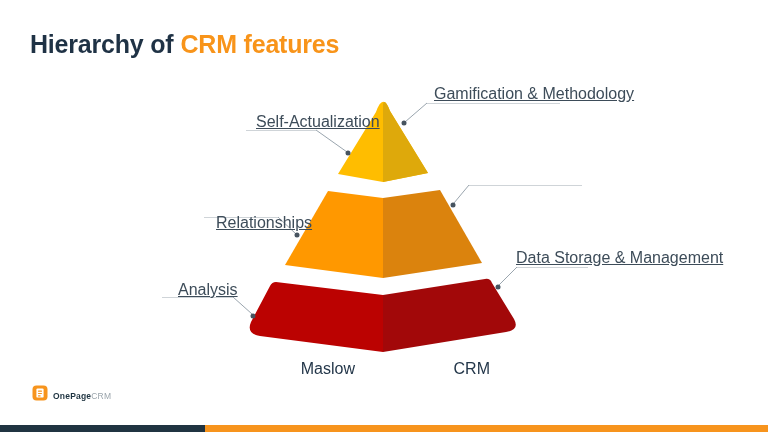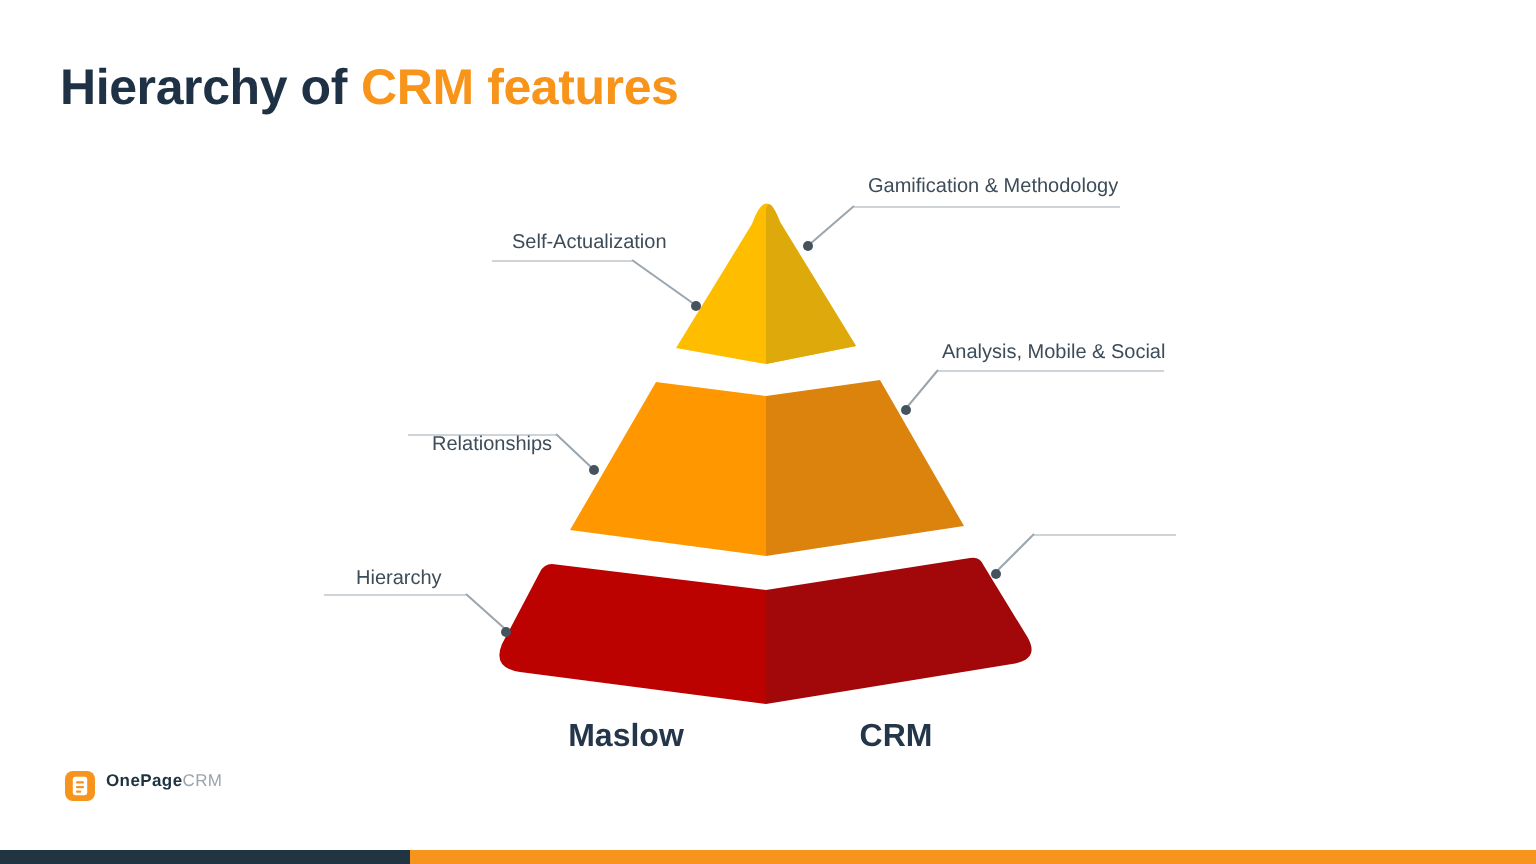--- a/index.html
+++ b/index.html
@@ -7,34 +7,34 @@
        font-family:"Liberation Sans",sans-serif;}
   .slide{position:relative;width:768px;height:432px;background:#ffffff;}
 
   .scene-svg{position:absolute;left:0;top:0;}
 
   .slide-title{position:absolute;left:30px;top:30px;font-size:25px;font-weight:700;
                letter-spacing:-0.2px;white-space:nowrap;}
   .slide-title .prefix{color:#1f3245;margin-right:7px;}
   .slide-title .highlight{color:#f8941a;}
 
-  .pin-label{position:absolute;font-size:10px;color:#3d4c59;white-space:nowrap;line-height:13px;}
+  .pin-label{position:absolute;font-size:16px;color:#3d4c59;white-space:nowrap;line-height:13px;text-decoration:underline;}
   .lbl-self{left:256px;top:115px;}
   .lbl-gami{left:434px;top:87px;}
   .lbl-rela{left:216px;top:216px;}
   .lbl-anal{left:471px;top:170px;}
   .lbl-surv{left:178px;top:283px;}
   .lbl-data{left:516px;top:251px;}
 
-  .col-label{position:absolute;top:360px;width:84px;text-align:center;
-             font-size:16px;font-weight:700;color:#24374a;}
+  .col-label{position:absolute;top:360px;width:84px;text-align:right;
+             font-size:16px;font-weight:400;color:#24374a;}
   .col-maslow{left:271px;}
   .col-crm{left:406px;}
 
-  .logo{position:absolute;left:32px;top:385px;display:flex;align-items:flex-start;gap:5px;}
+  .logo{position:absolute;left:32px;top:385px;display:flex;align-items:flex-end;gap:5px;}
   .brand{font-size:8.5px;letter-spacing:0.2px;white-space:nowrap;}
   .brand .b{font-weight:700;color:#1e3340;}
   .brand .l{font-weight:400;color:#9aa4ab;}
 
   .bar{position:absolute;top:425px;height:7px;}
   .bar-navy{left:0;width:205px;background:#203441;}
   .bar-orange{left:205px;width:563px;background:#f7941d;}
 
   .underline{stroke:#cfd4d8;stroke-width:1;}
   .leader{stroke:#9aa5ae;stroke-width:1;}
@@ -78,22 +78,22 @@
     <circle class="dot" cx="498" cy="287" r="2.5"></circle>
   </svg>
 
   <div class="slide-title">
     <span class="prefix">Hierarchy of</span><span class="highlight">CRM features</span>
   </div>
 
   <div class="pin-label lbl-self">Self-Actualization</div>
   <div class="pin-label lbl-gami">Gamification &amp; Methodology</div>
   <div class="pin-label lbl-rela">Relationships</div>
-  <div class="pin-label lbl-anal">Analysis, Mobile &amp; Social</div>
-  <div class="pin-label lbl-surv">Hierarchy</div>
+  <div class="pin-label lbl-surv">Analysis</div>
+  <div class="pin-label lbl-data">Data Storage &amp; Management</div>
 
   <div class="col-label col-maslow">Maslow</div>
   <div class="col-label col-crm">CRM</div>
 
   <div class="logo">
     <svg width="16" height="16" viewBox="0 0 16 16">
       <rect x="0.5" y="0.5" width="15" height="15" rx="4" fill="#F7941D"></rect>
       <rect x="4.4" y="3.4" width="7.2" height="9.2" rx="1.2" fill="#ffffff"></rect>
       <rect x="6" y="5.6" width="4" height="1.1" rx="0.5" fill="#F7941D"></rect>
       <rect x="6" y="8" width="4" height="1.1" rx="0.5" fill="#F7941D"></rect>

